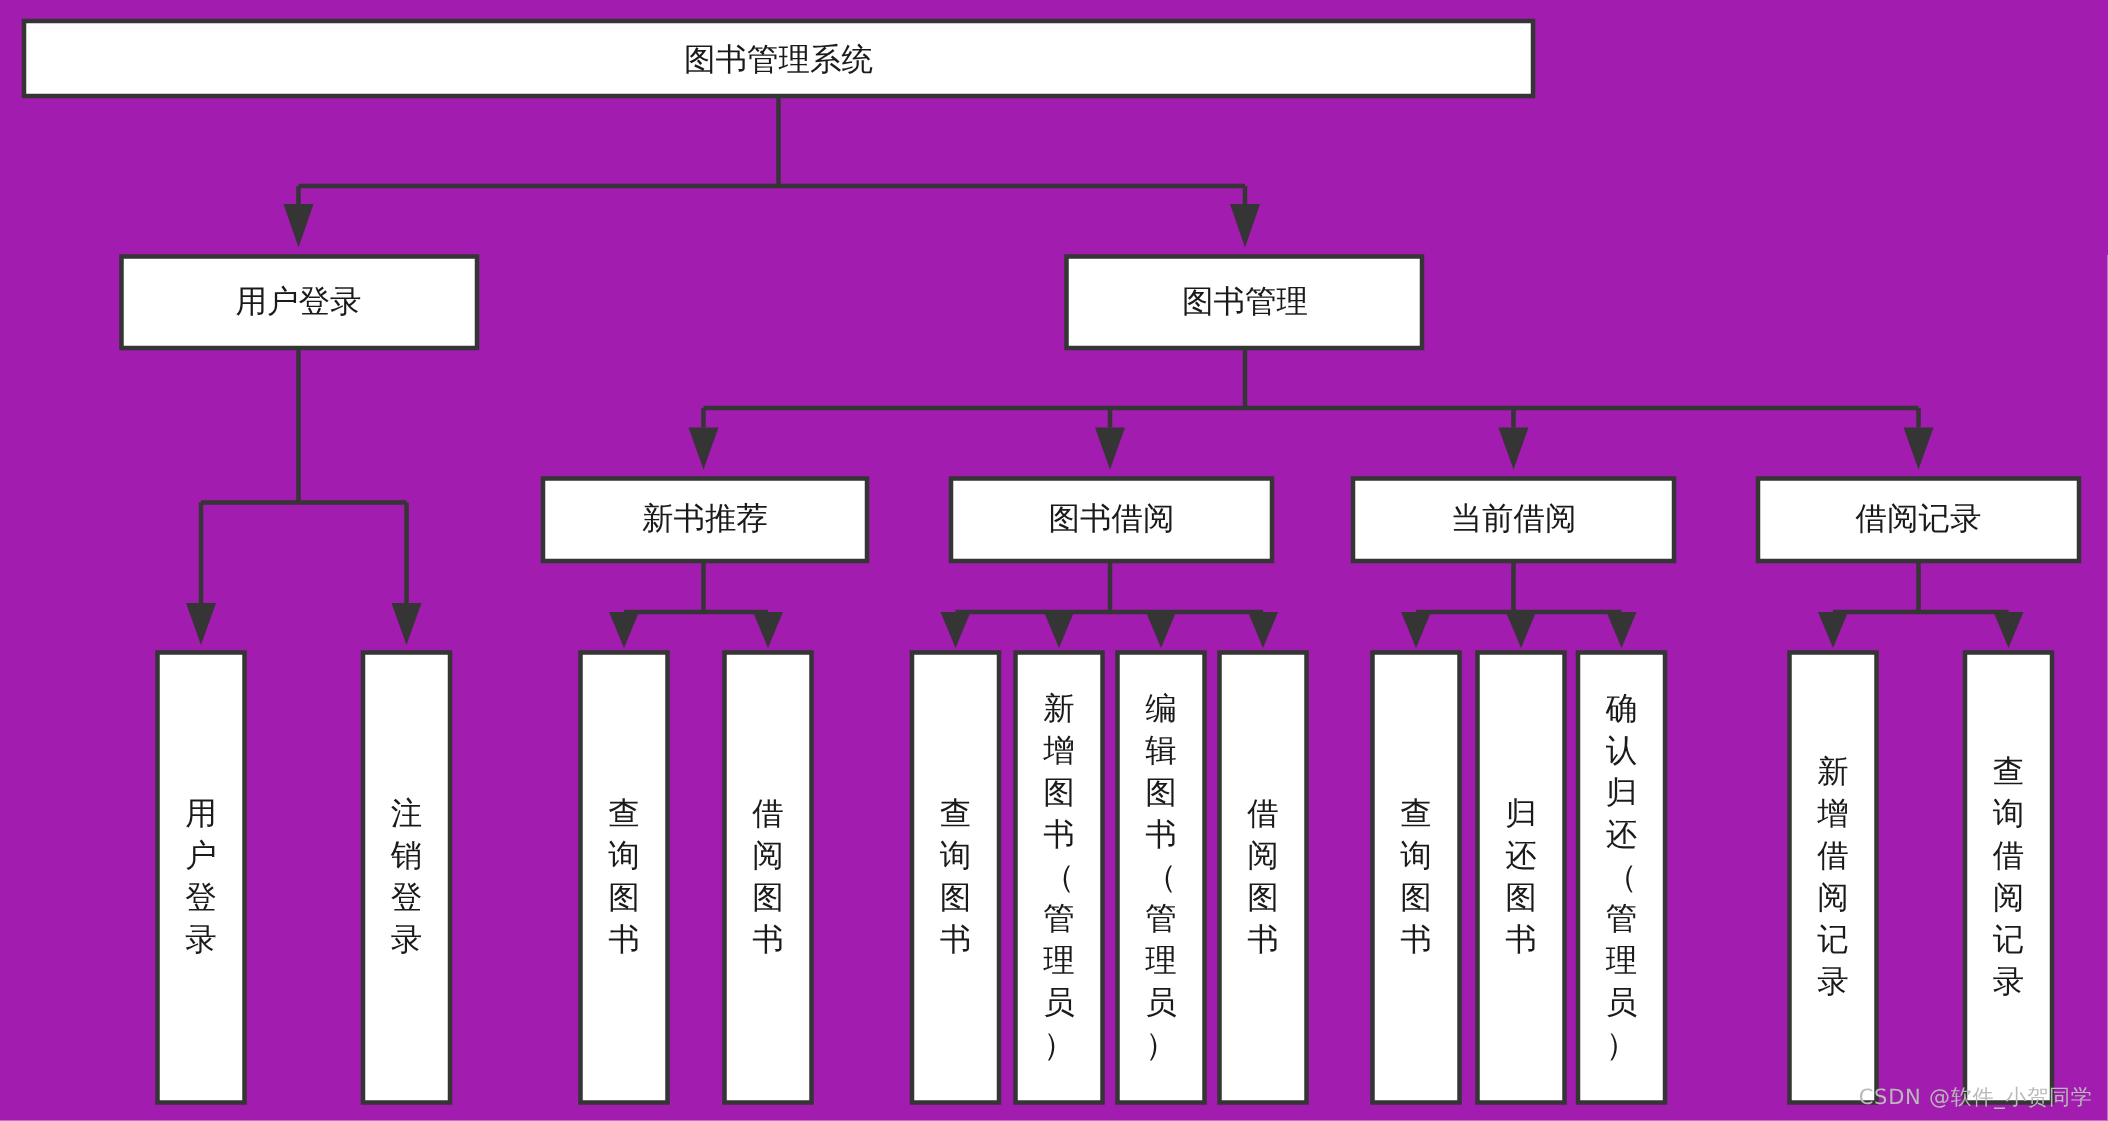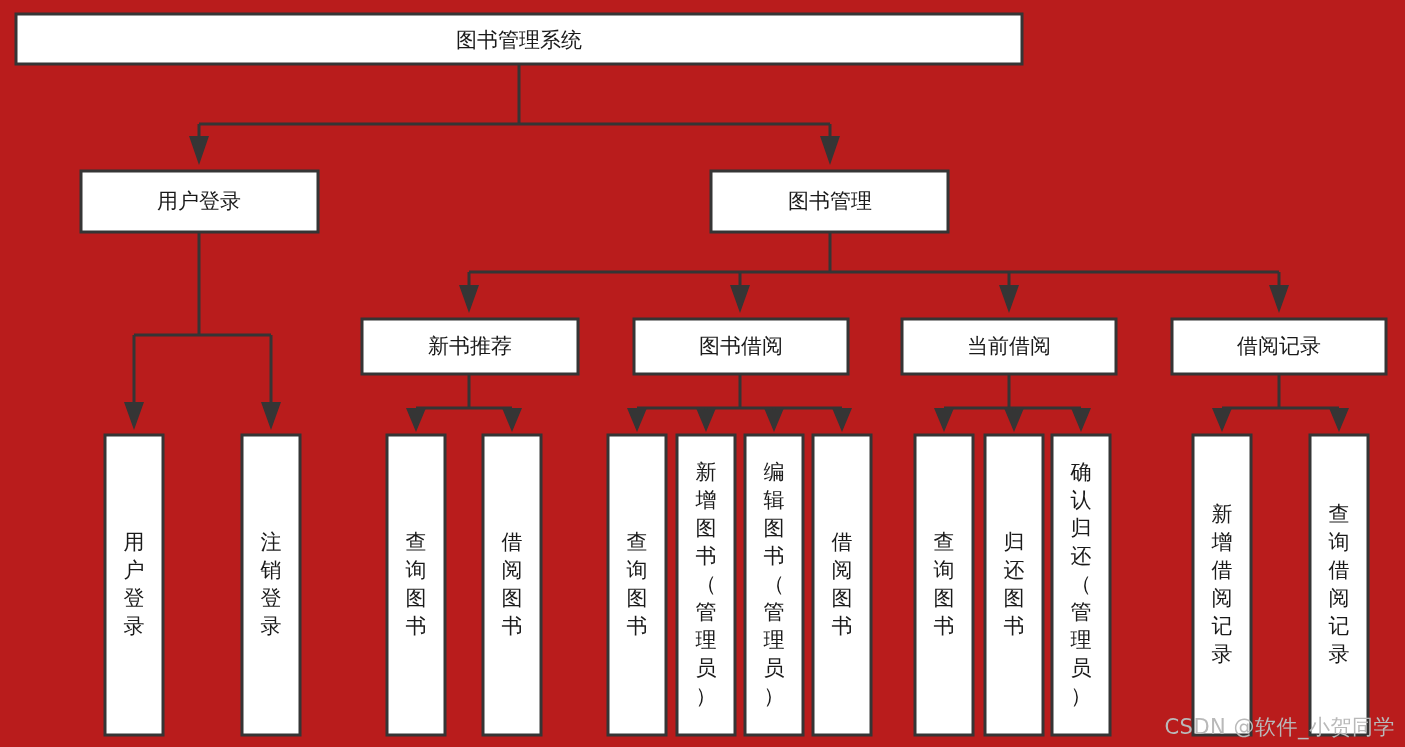--- a/index.html
+++ b/index.html
@@ -10,21 +10,21 @@
   body {
     width: 1405px;
     height: 747px;
     overflow: hidden;
     font-family: "DejaVu Sans", "Liberation Sans", sans-serif;
   }
   #diagram-root {
     position: relative;
     width: 1405px;
     height: 747px;
-    background: #b91c1c;
+    background: #a21caf;
   }
   svg.diagram-canvas {
     position: absolute;
     top: 0;
     left: 0;
     width: 1405px;
     height: 747px;
     display: block;
   }
   .node-rect {
@@ -56,21 +56,21 @@
     fill: #1a1a1a;
     text-anchor: middle;
     dominant-baseline: middle;
     white-space: pre;
   }
   .watermark-text {
     position: absolute;
     right: 10px;
     bottom: 6px;
     font-family: "DejaVu Sans", "Liberation Sans", sans-serif;
-    font-size: 21px;
+    font-size: 14px;
     color: #b9b9b9;
     letter-spacing: 0.5px;
     user-select: none;
     white-space: nowrap;
   }
 </style>
 </head>
 <body>
 
 <div id="diagram-root">

